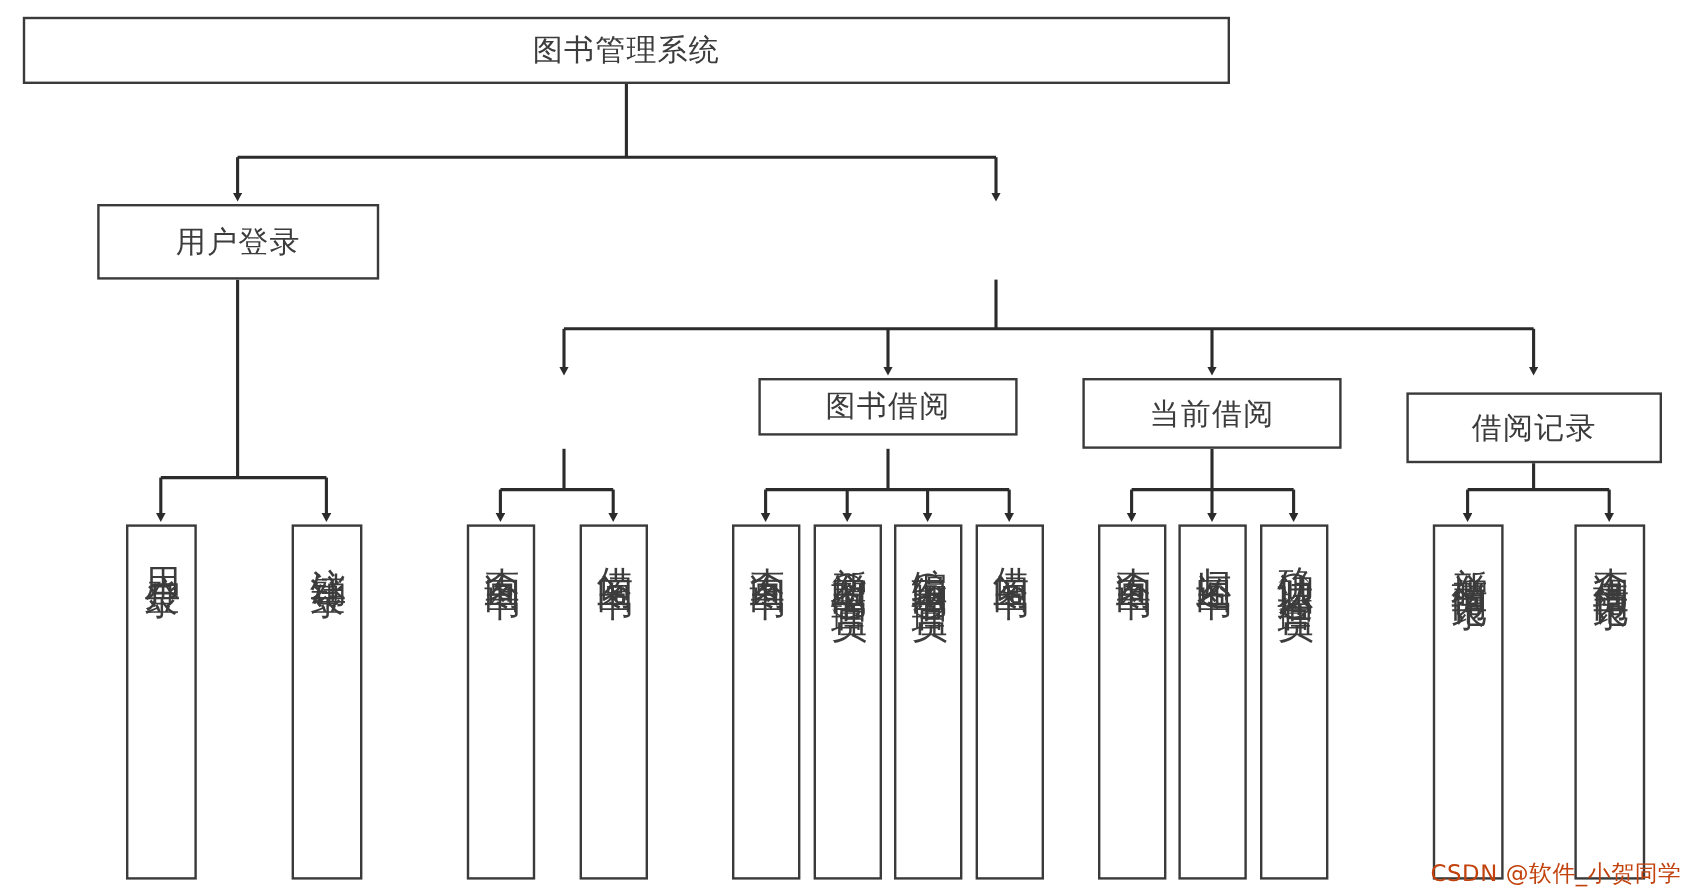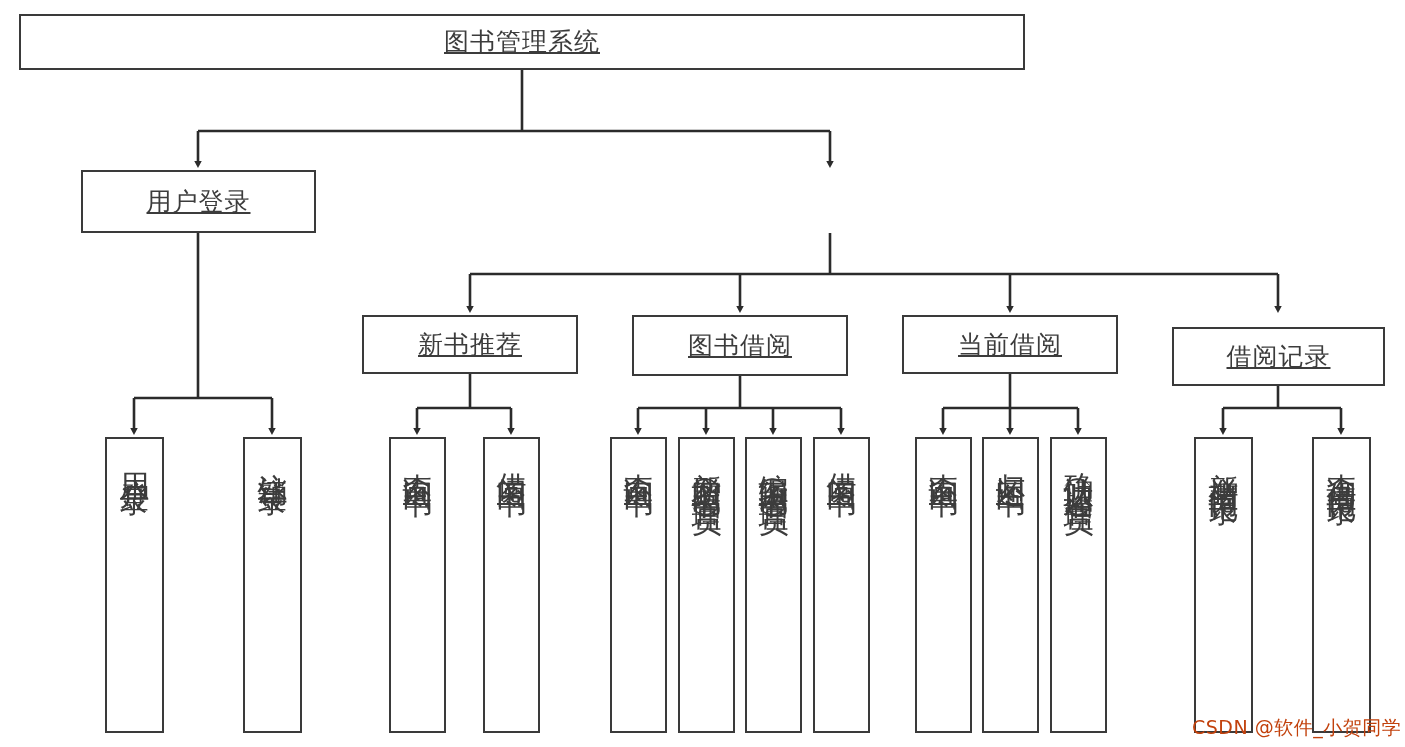--- a/index.html
+++ b/index.html
@@ -35,21 +35,20 @@
   .node .label{
     color:#3c3c3c;
     line-height:1.12;
     text-align:center;
     white-space:nowrap;
   }
   
   .node.horiz .label{
     font-size:25px;
     letter-spacing:1px;
-    text-decoration:underline;
   }
   .node.root .label{ font-size:25px; }
   
   .node.vert{
     align-items:flex-start;
     justify-content:center;
     padding-top:10px;
   }
   .node.vert .label{
     writing-mode:vertical-rl;
@@ -125,24 +124,21 @@
   </svg>
 
   <div class="node horiz root" style="left:19px; top:14px; width:1006px; height:56px;">
     <span class="label">图书管理系统</span>
   </div>
 
   <div class="node horiz" style="left:81px; top:170px; width:235px; height:63px;">
     <span class="label">用户登录</span>
   </div>
 
-  <div class="node horiz" style="left:362px; top:315px; width:216px; height:59px;">
-    <span class="label">新书推荐</span>
-  </div>
-  <div class="node horiz" style="left:632px; top:315px; width:216px; height:61px;">
+  <div class="node horiz" style="left:632px; top:315px; width:216px; height:48px;">
     <span class="label">图书借阅</span>
   </div>
   <div class="node horiz" style="left:902px; top:315px; width:216px; height:59px;">
     <span class="label">当前借阅</span>
   </div>
   <div class="node horiz" style="left:1172px; top:315px; width:213px; height:59px;margin-top:12px;">
     <span class="label">借阅记录</span>
   </div>
 
   <div class="node vert" style="left:105px; top:437px; width:59px; height:296px;">

